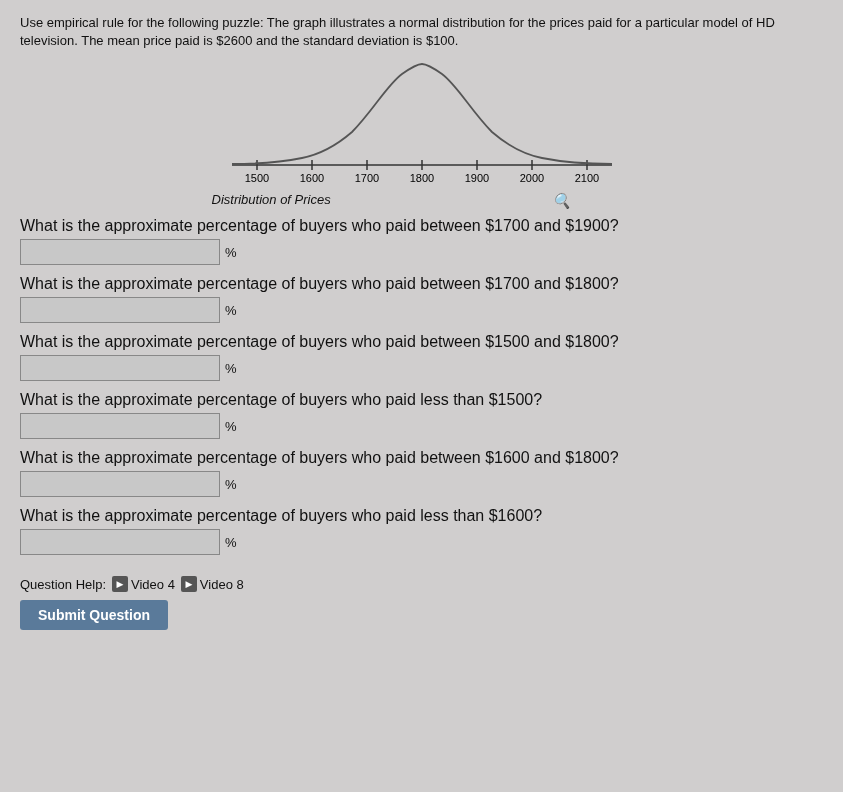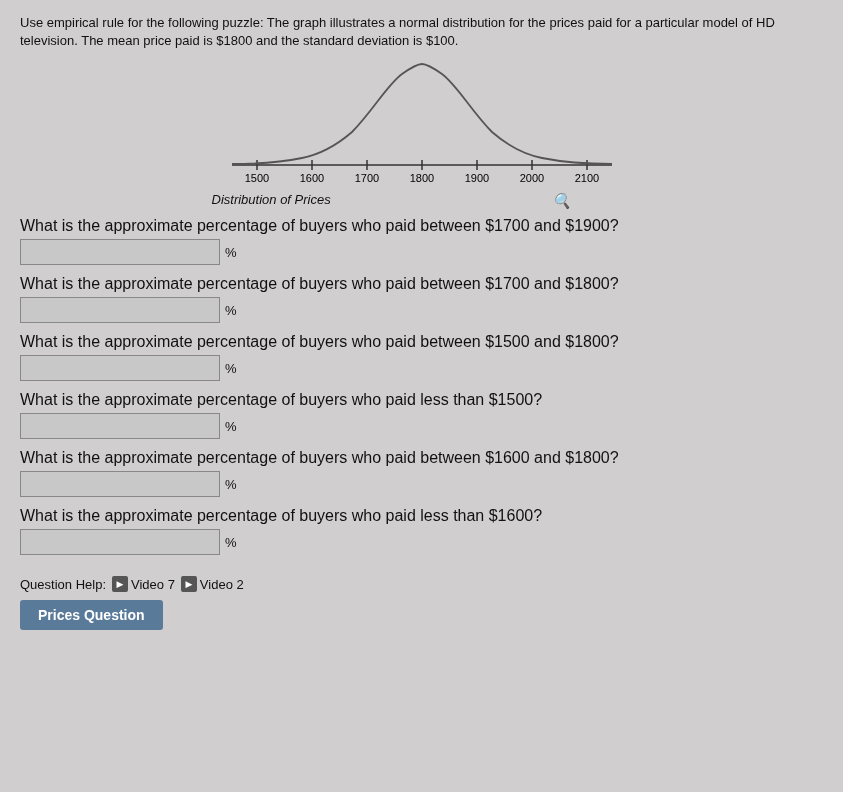--- a/index.html
+++ b/index.html
@@ -104,21 +104,21 @@
       cursor: pointer;
       border-radius: 3px;
     }
   </style>
 </head>
 <body>
 
 
 
 
-<p class="intro-text">Use empirical rule for the following puzzle: The graph illustrates a normal distribution for the prices paid for a particular model of HD television. The mean price paid is $1800 and the standard deviation is $100.</p>
+<p class="intro-text">Use empirical rule for the following puzzle: The graph illustrates a normal distribution for the prices paid for a particular model of HD television. The mean price paid is $2600 and the standard deviation is $100.</p>
 
 
 <div class="graph-container">
   <svg class="graph-svg" width="400" height="130" viewBox="0 0 400 130">
 
     <line x1="10" y1="105" x2="390" y2="105" stroke="#333" stroke-width="1.5"></line>
 
     <line x1="35" y1="100" x2="35" y2="110" stroke="#333" stroke-width="1.5"></line>
     <line x1="90" y1="100" x2="90" y2="110" stroke="#333" stroke-width="1.5"></line>
     <line x1="145" y1="100" x2="145" y2="110" stroke="#333" stroke-width="1.5"></line>
@@ -204,25 +204,25 @@
     </div>
   </div>
 
 </div>
 
 
 <div class="help-row">
   <span>Question Help:</span>
   <a class="video-btn" href="#">
     <span class="video-icon">▶</span>
-    <span>Video 7</span>
+    <span>Video 4</span>
   </a>
   <a class="video-btn" href="#">
     <span class="video-icon">▶</span>
-    <span>Video 2</span>
+    <span>Video 8</span>
   </a>
 </div>
 
 
-<button class="submit-btn">Prices Question</button>
+<button class="submit-btn">Submit Question</button>
 
 
 
 
 </body></html>

